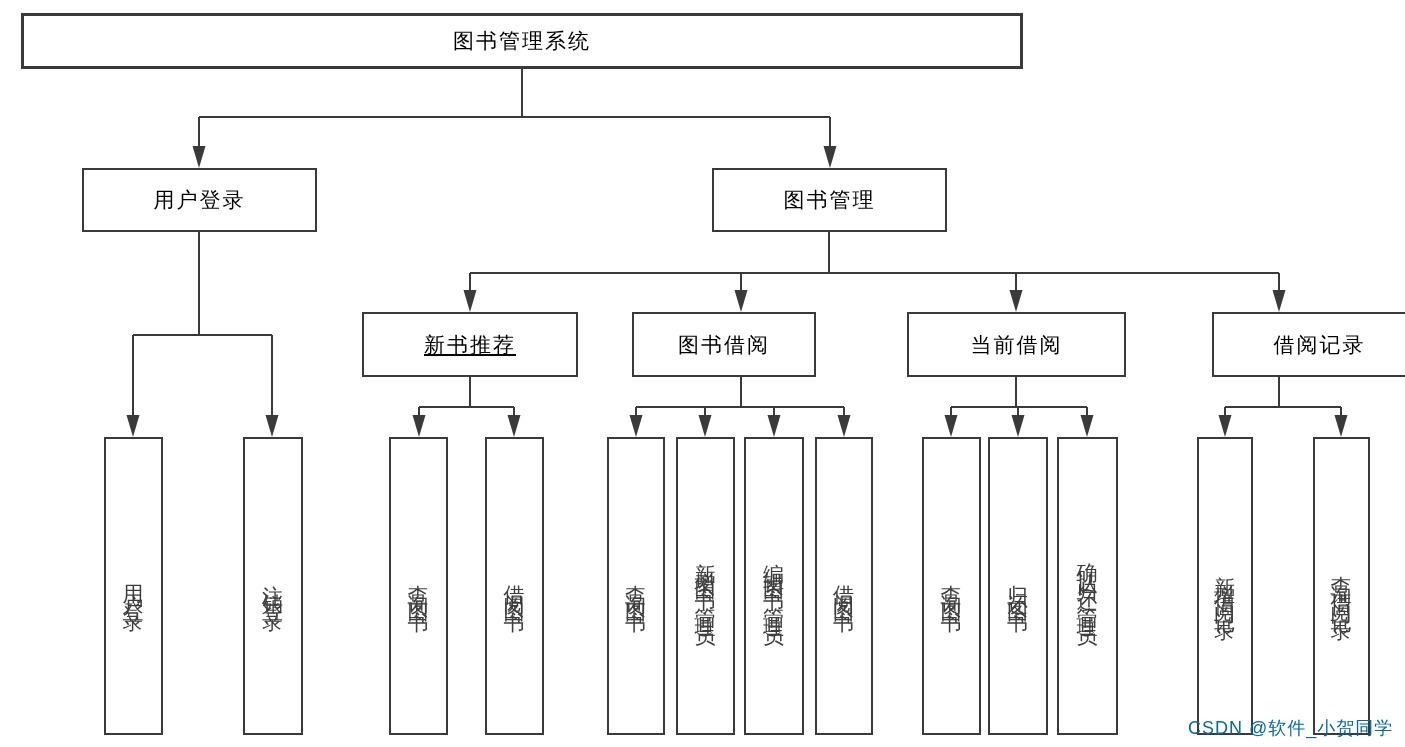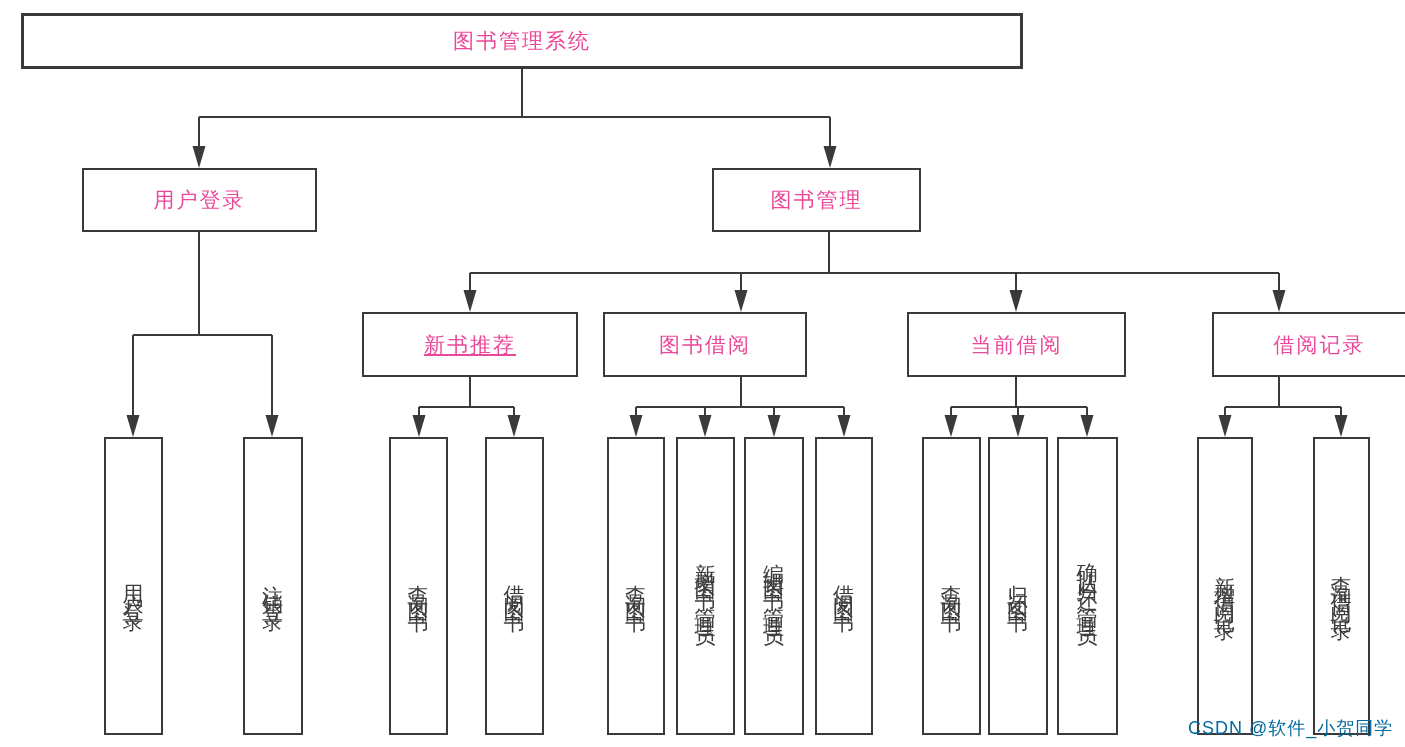--- a/index.html
+++ b/index.html
@@ -15,21 +15,21 @@
   .hbox {
     position: absolute;
     background: #ffffff;
     border: 2px solid #3a3a3a;
     display: flex;
     align-items: center;
     justify-content: center;
     font-size: 21px;
     letter-spacing: 2px;
     box-sizing: border-box;
-    color: #ec4899;
+    color: #000000;
   }
   .hbox.root { border-width: 3px; }
   .vbox {
     position: absolute;
     background: #ffffff;
     border: 2px solid #3a3a3a;
     box-sizing: border-box;
     display: flex;
     align-items: center;
     justify-content: center;
@@ -104,28 +104,28 @@
     </g>
   </svg>
 
   <div class="hbox root" style="left:21px; top:13px; width:1002px; height:56px;">
     <span>图书管理系统</span>
   </div>
 
   <div class="hbox" style="left:82px; top:168px; width:235px; height:64px;">
     <span>用户登录</span>
   </div>
-  <div class="hbox" style="left:712px; top:168px; width:209px; height:64px;">
+  <div class="hbox" style="left:712px; top:168px; width:235px; height:64px;">
     <span>图书管理</span>
   </div>
 
   <div class="hbox" style="left:362px; top:312px; width:216px; height:65px;text-decoration:underline;">
     <span>新书推荐</span>
   </div>
-  <div class="hbox" style="left:603px; top:312px; width:204px; height:65px;">
+  <div class="hbox" style="left:632px; top:312px; width:184px; height:65px;">
     <span>图书借阅</span>
   </div>
   <div class="hbox" style="left:907px; top:312px; width:219px; height:65px;">
     <span>当前借阅</span>
   </div>
   <div class="hbox" style="left:1212px; top:312px; width:215px; height:65px;">
     <span>借阅记录</span>
   </div>
 
   <div class="vbox" style="left:104px; top:437px; width:59px; height:298px;">

